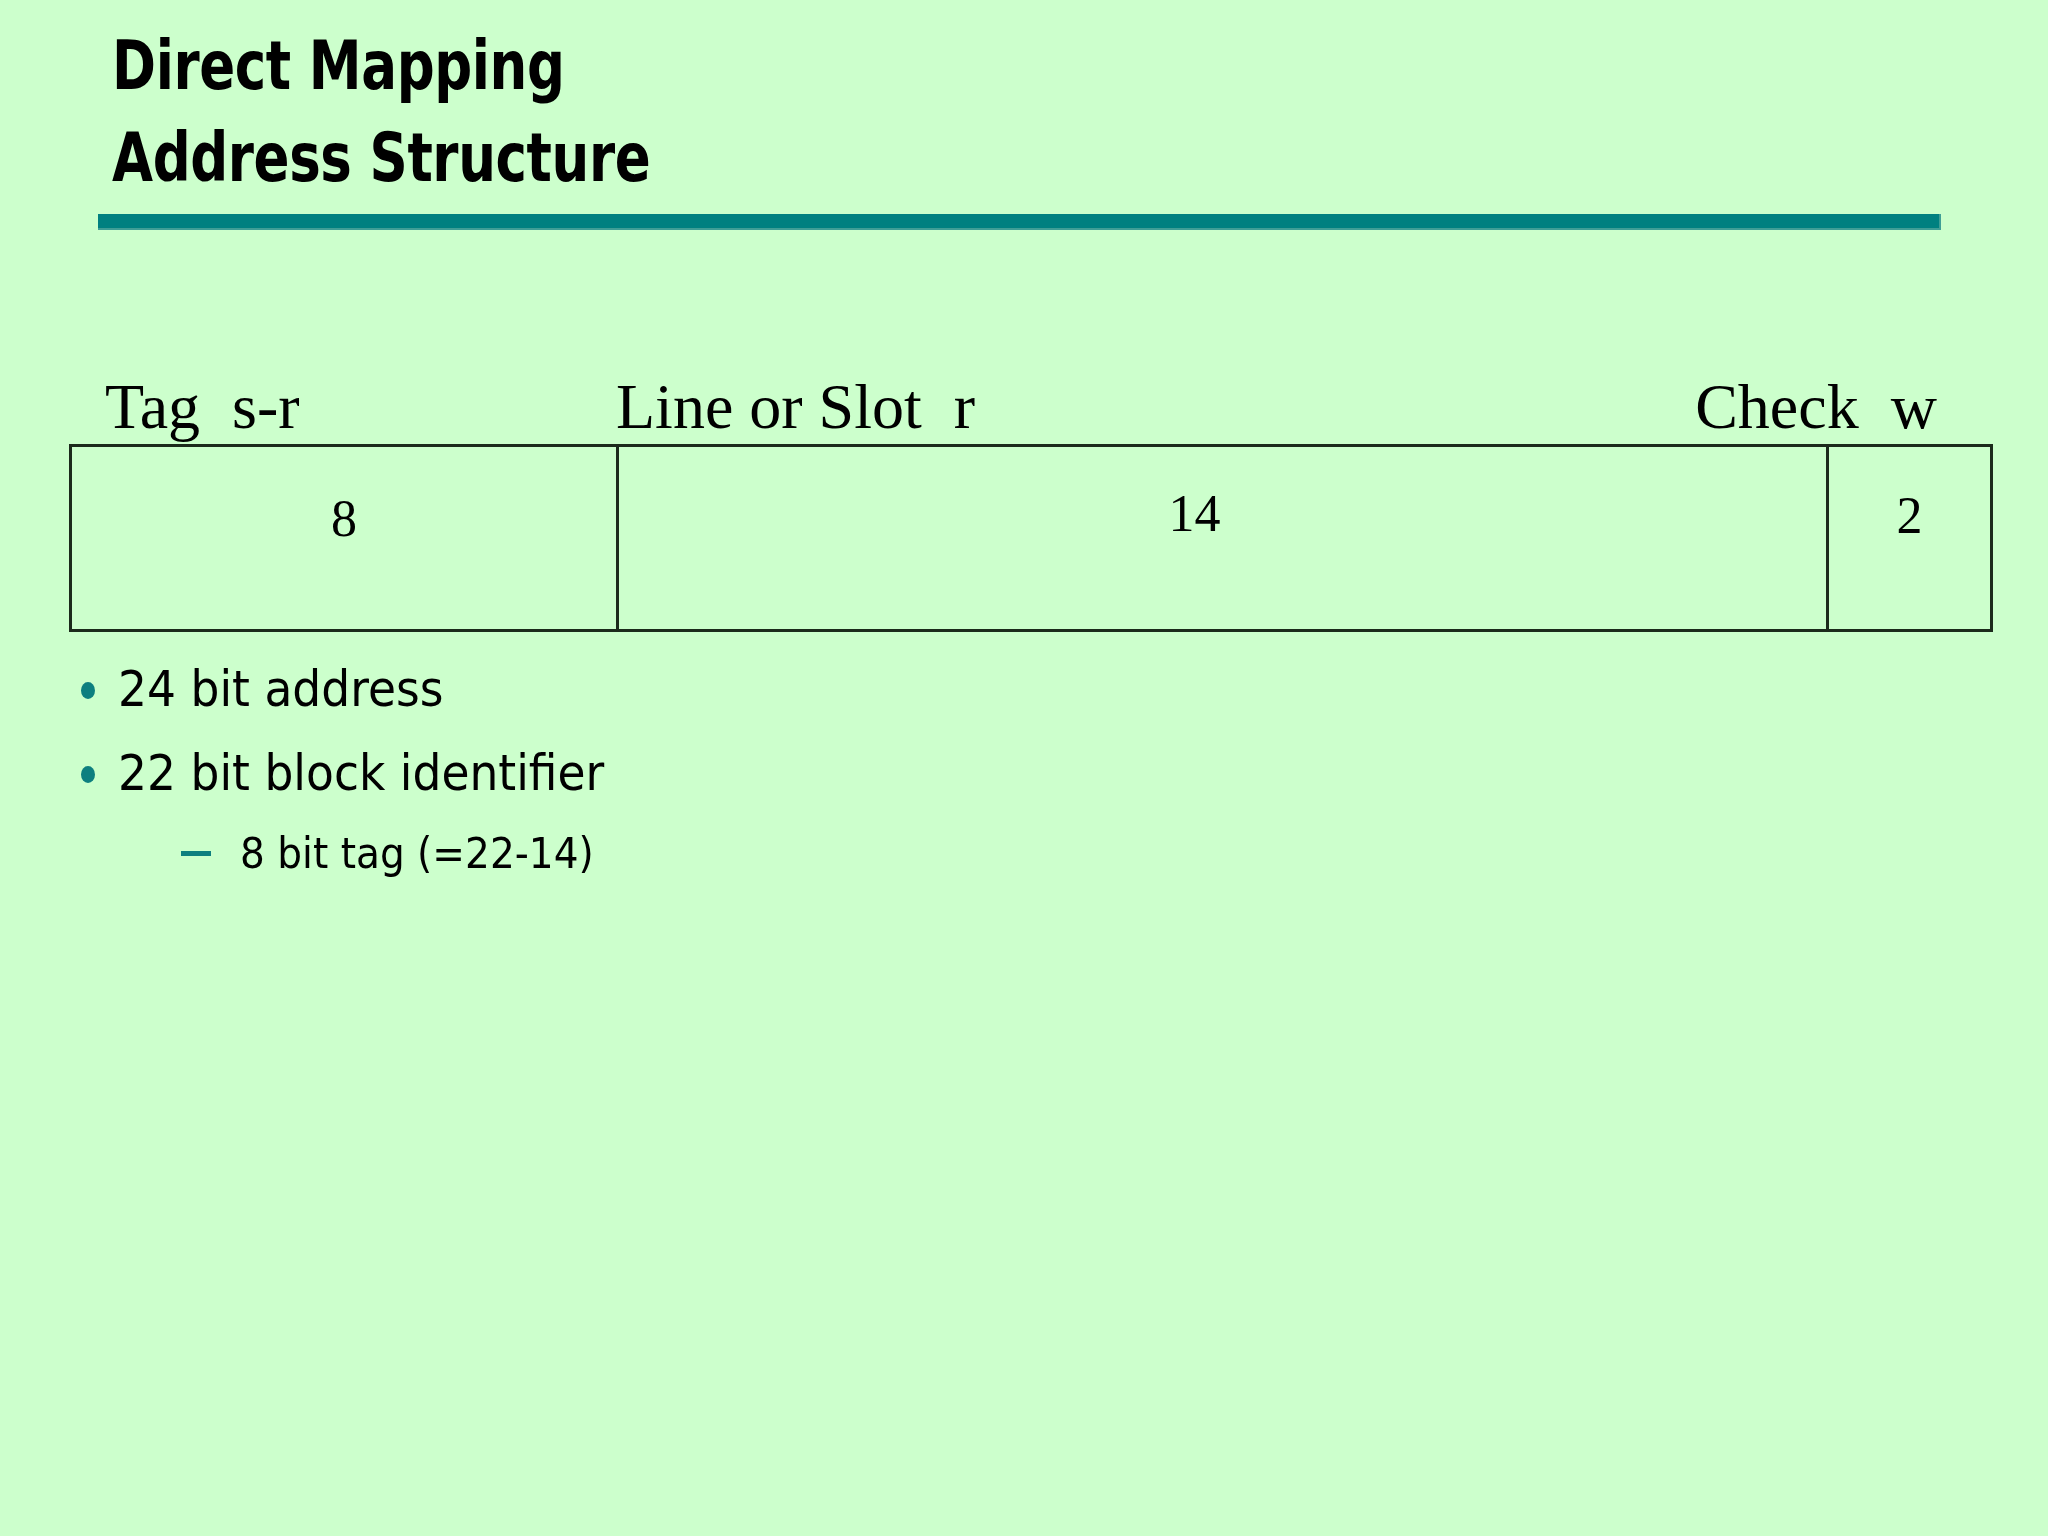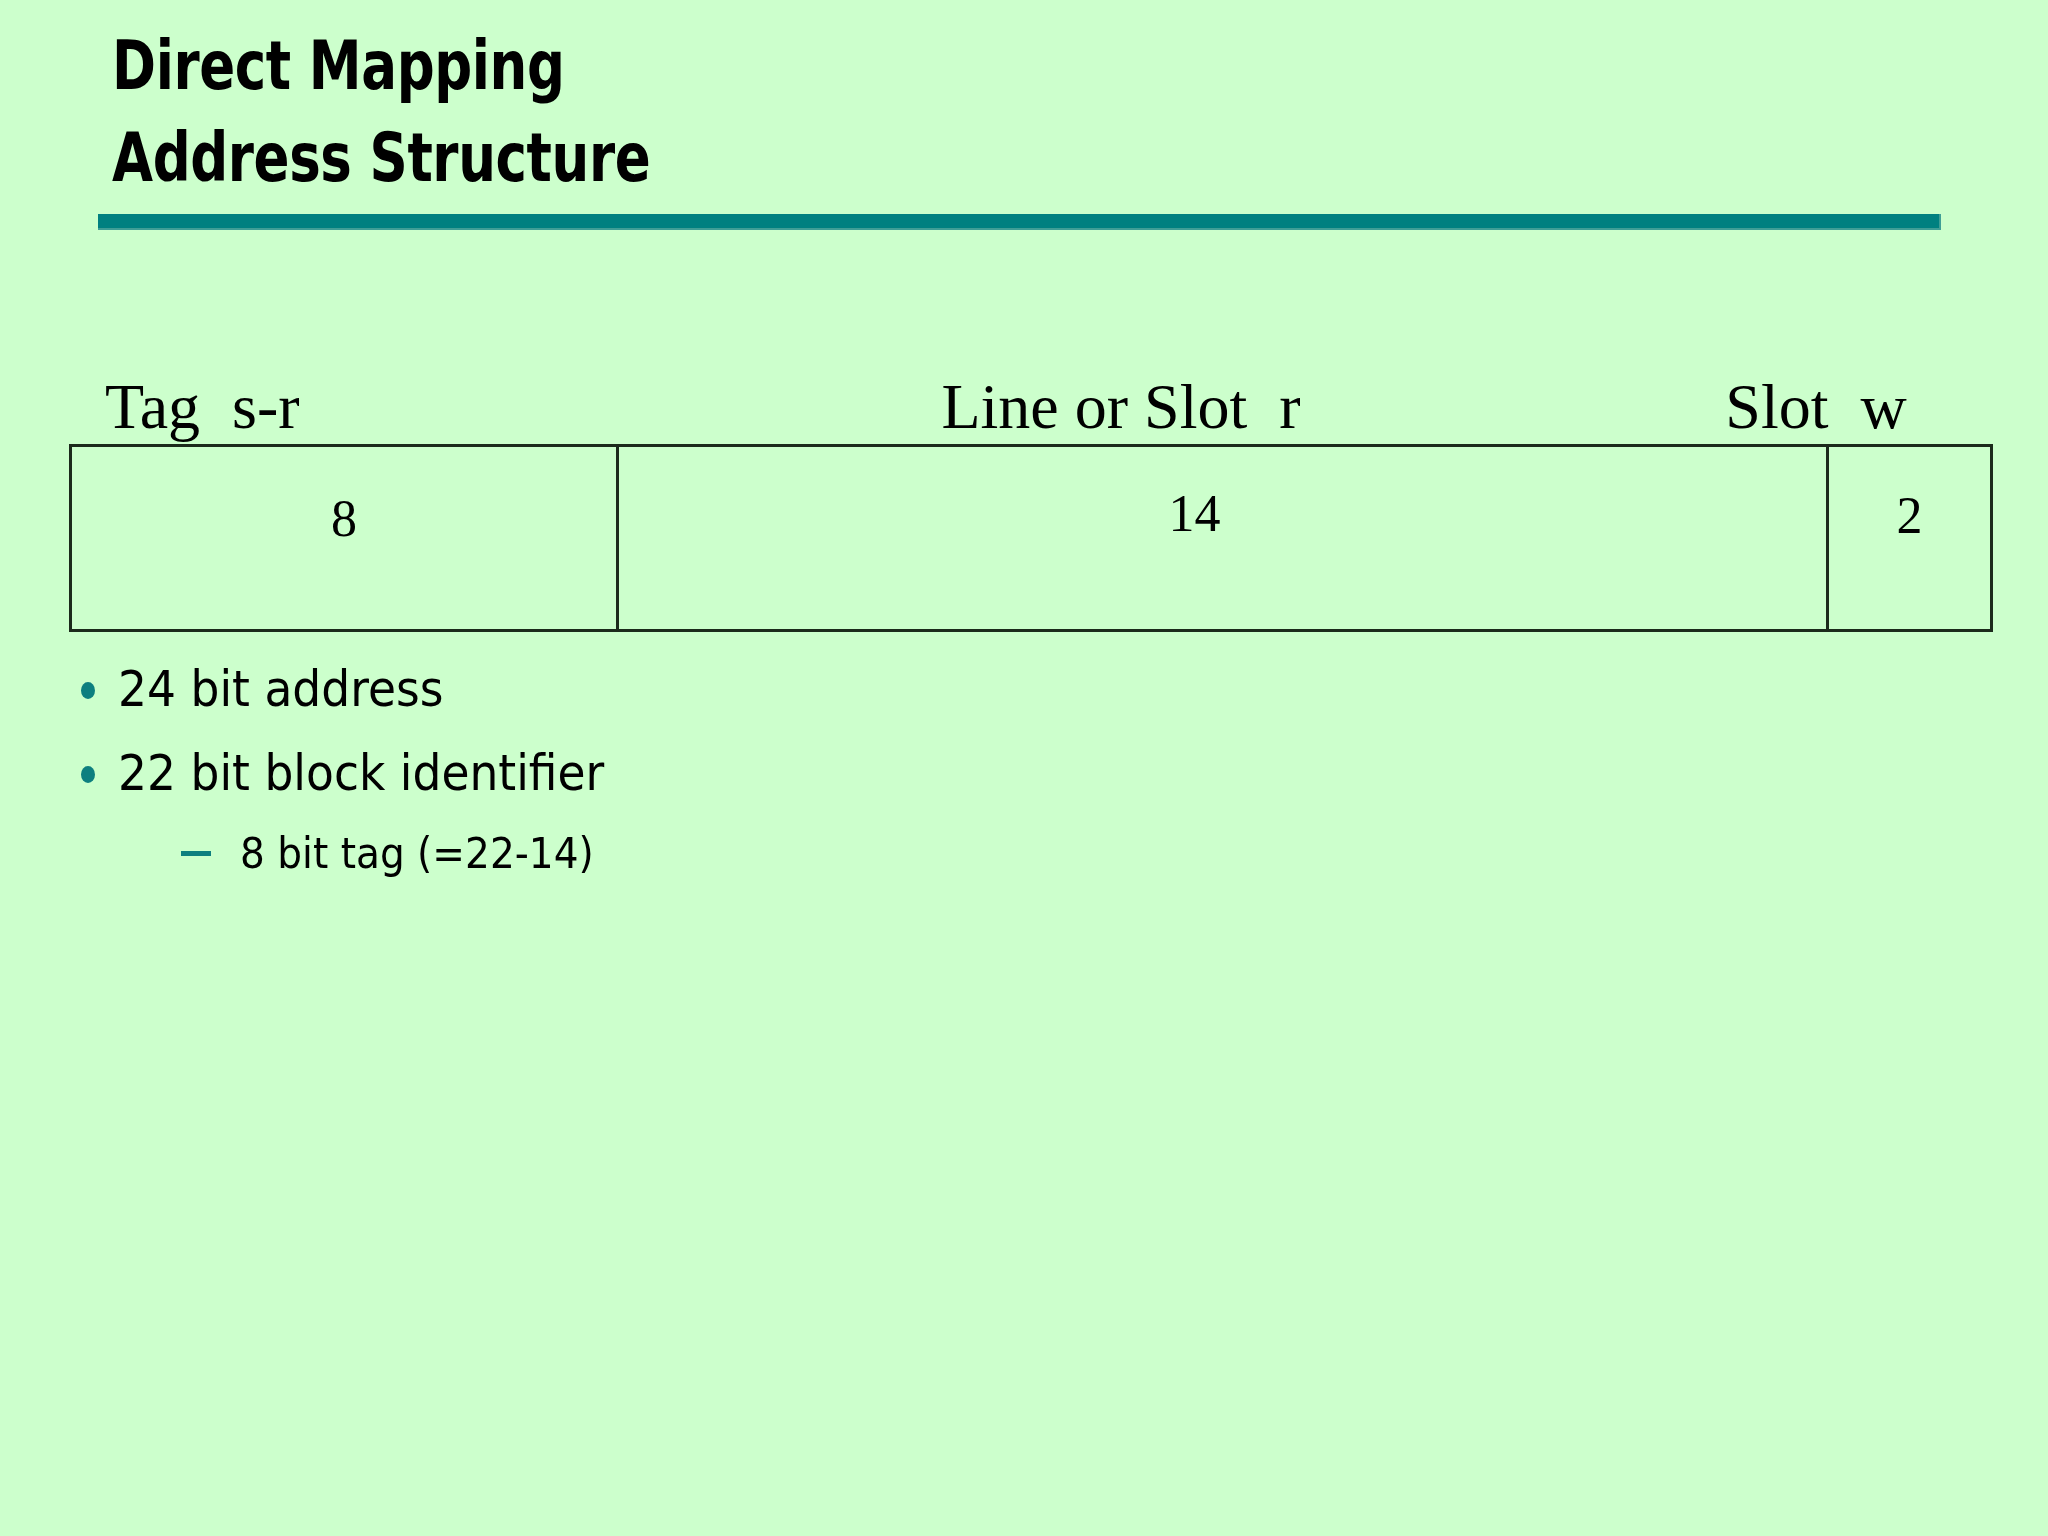--- a/index.html
+++ b/index.html
@@ -58,21 +58,21 @@
   }
   .addr-header-cell {
     position: absolute;
     font-family: "Liberation Serif", serif;
     font-size: 64px;
     line-height: 74px;
     color: #000000;
     white-space: pre;
   }
   #hdr-tag   { left: 36px;  text-align: left; }
-  #hdr-line  { left: 547px; width: 1010px; text-align: center; }
+  #hdr-line  { left: 547px; width: 1010px; }
   #hdr-word  { left: 1557px; width: 380px; text-align: center; }
 
   #addr-body-row {
     position: relative;
     height: 188px;
     border: 3px solid #1b2a1b;
     box-sizing: border-box;
     display: flex;
   }
   .addr-cell {
@@ -154,21 +154,21 @@
   <div class="title-line">Direct Mapping</div>
   <div class="title-line">Address Structure</div>
 </div>
 <div id="title-rule"></div>
 
 <div id="addr-table-wrap">
 
   <div id="addr-header-row">
     <div class="addr-header-cell" id="hdr-tag">Tag  s-r</div>
     <div class="addr-header-cell" id="hdr-line">Line or Slot  r</div>
-    <div class="addr-header-cell" id="hdr-word">Slot  w</div>
+    <div class="addr-header-cell" id="hdr-word">Check  w</div>
   </div>
 
   <div id="addr-body-row">
     <div class="addr-cell" id="cell-tag">8</div>
     <div class="addr-cell" id="cell-line">
       <span>14</span>
     </div>
     <div class="addr-cell" id="cell-word">2</div>
   </div>
 

